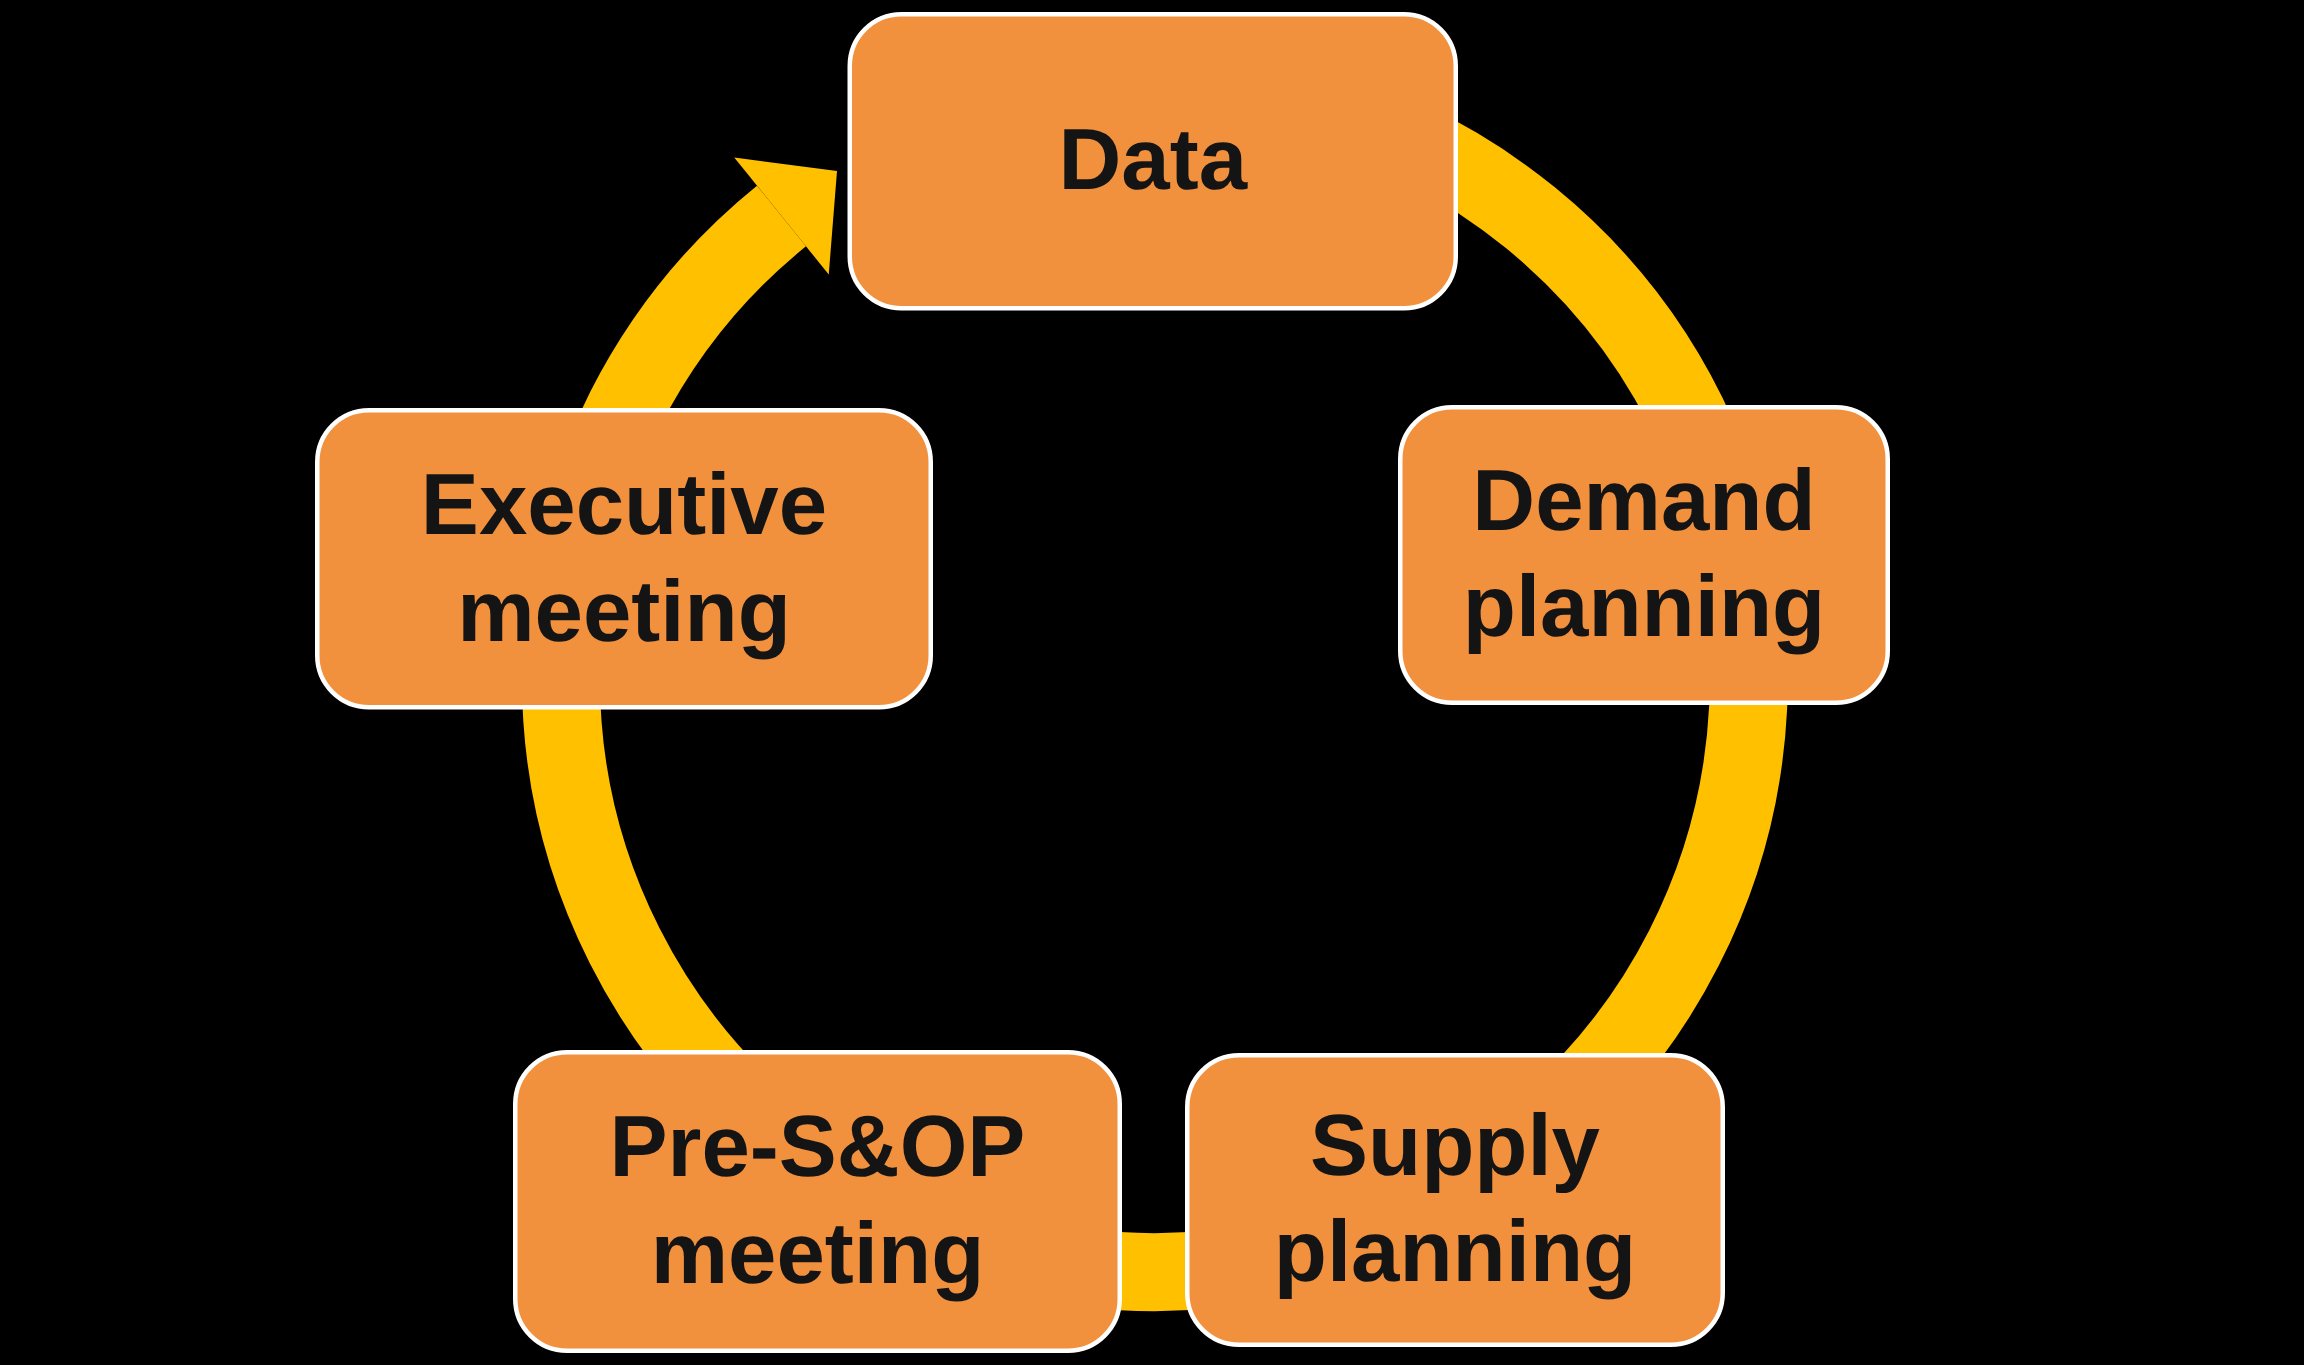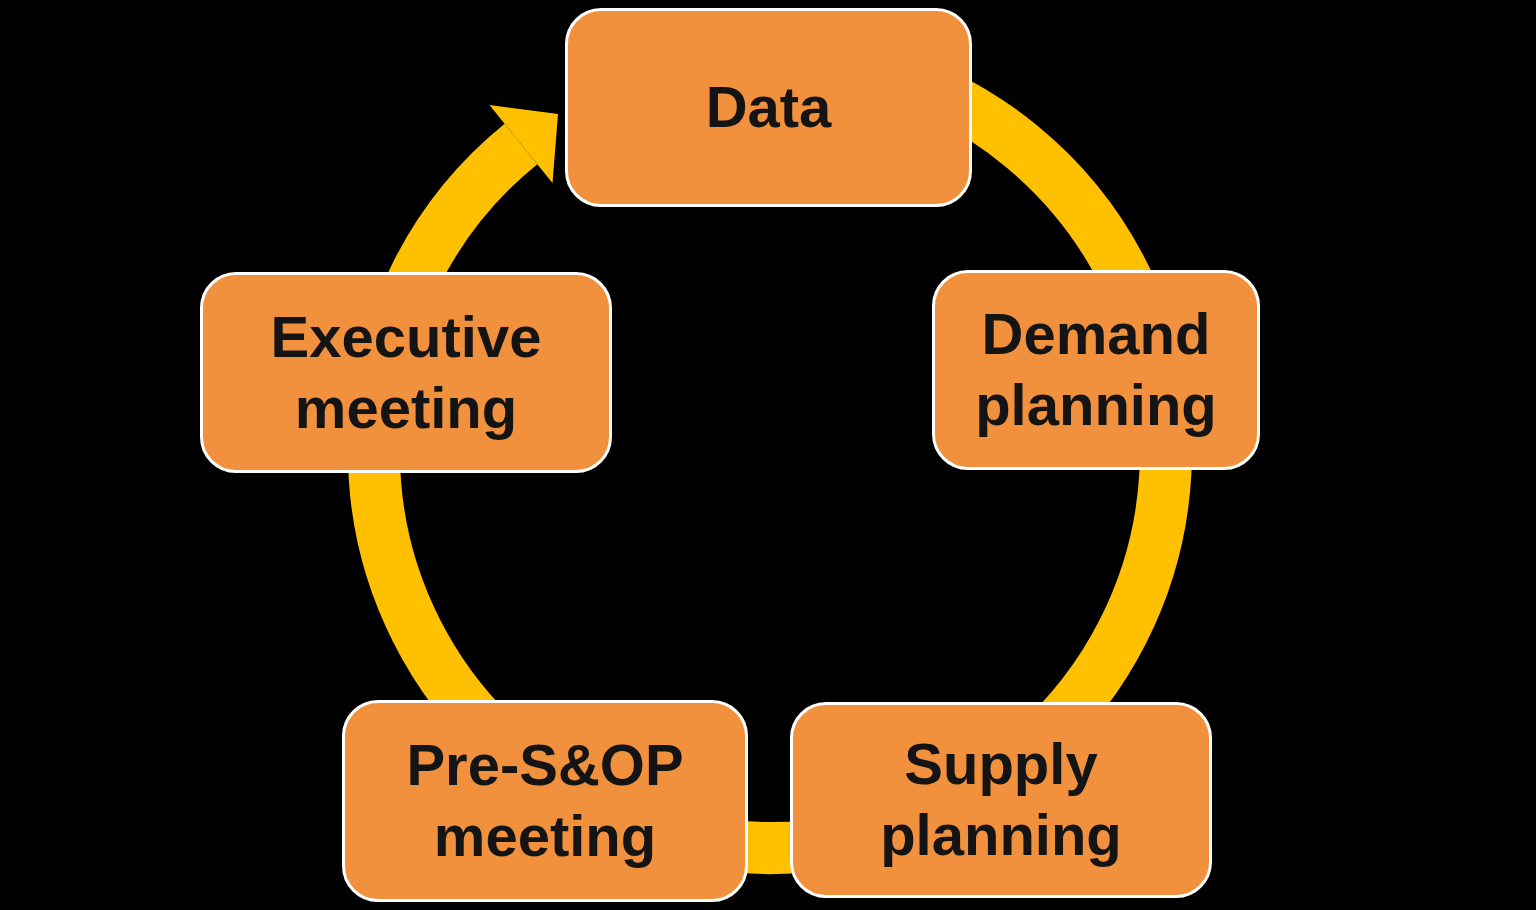--- a/index.html
+++ b/index.html
@@ -38,23 +38,23 @@
     color: var(--box-text, #141414);
     font-size: 58px;
     font-weight: 600;
     line-height: 1.22;
     letter-spacing: 0px;
   }
   .node span { display: block; white-space: nowrap; }
 
   #node-data-gathering   { left: 565px; top:   8px; width: 407px; height: 199px; }
   #node-demand-planning  { left: 932px; top: 270px; width: 328px; height: 200px; }
-  #node-supply-planning  { left: 790px; top: 702px; width: 422px; height: 196px; }
+  #node-supply-planning  { left: 790px; top: 702px; width: 360px; height: 196px; }
   #node-pre-sop-meeting  { left: 342px; top: 700px; width: 406px; height: 202px; }
-  #node-executive-meeting{ left: 200px; top: 272px; width: 412px; height: 201px; }
+  #node-executive-meeting{ left: 210px; top: 272px; width: 412px; height: 201px; }
 </style>
 </head>
 <body>
 
 <div class="stage">
 
   <svg class="cycle-svg" width="1536" height="910" viewBox="0 0 1536 910">
 
     <path d="M 872.5 69.5 A 396 396 0 1 1 521 144" fill="none" stroke-width="52" stroke-linecap="butt" stroke="#FFC000"></path>
 

